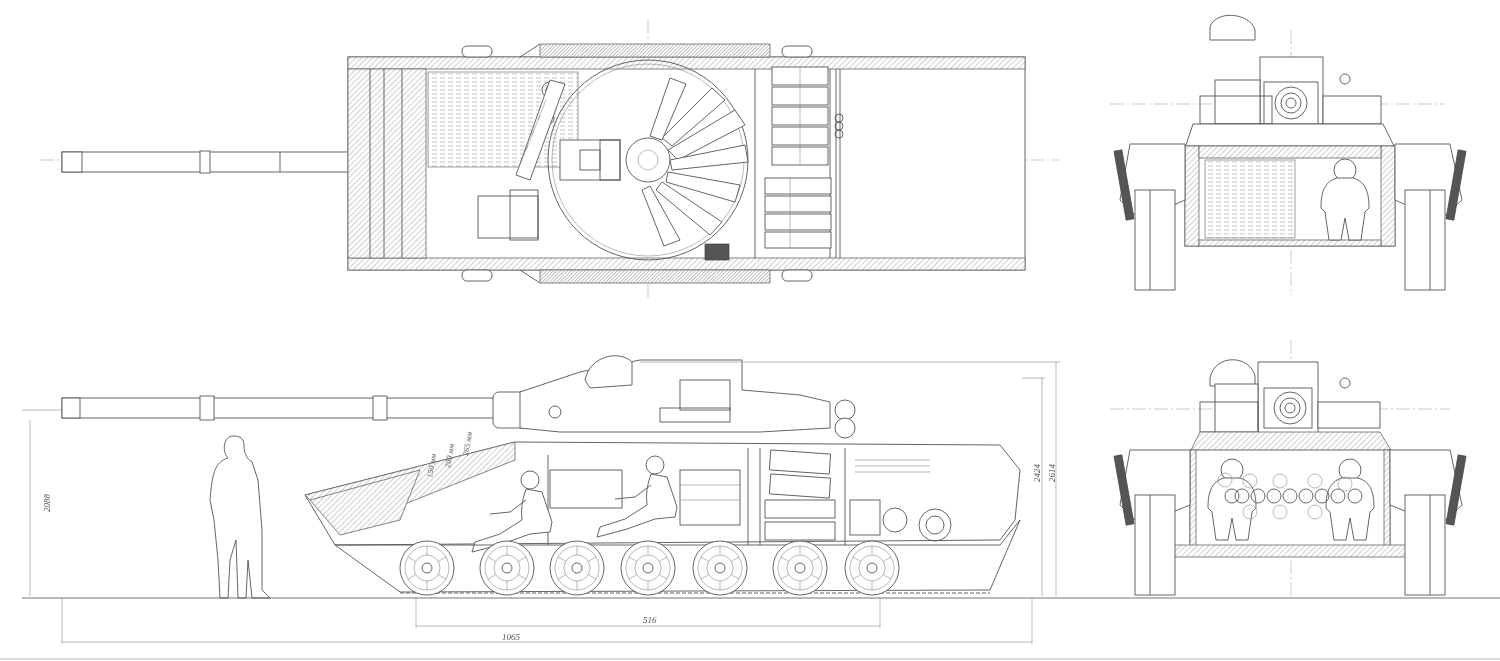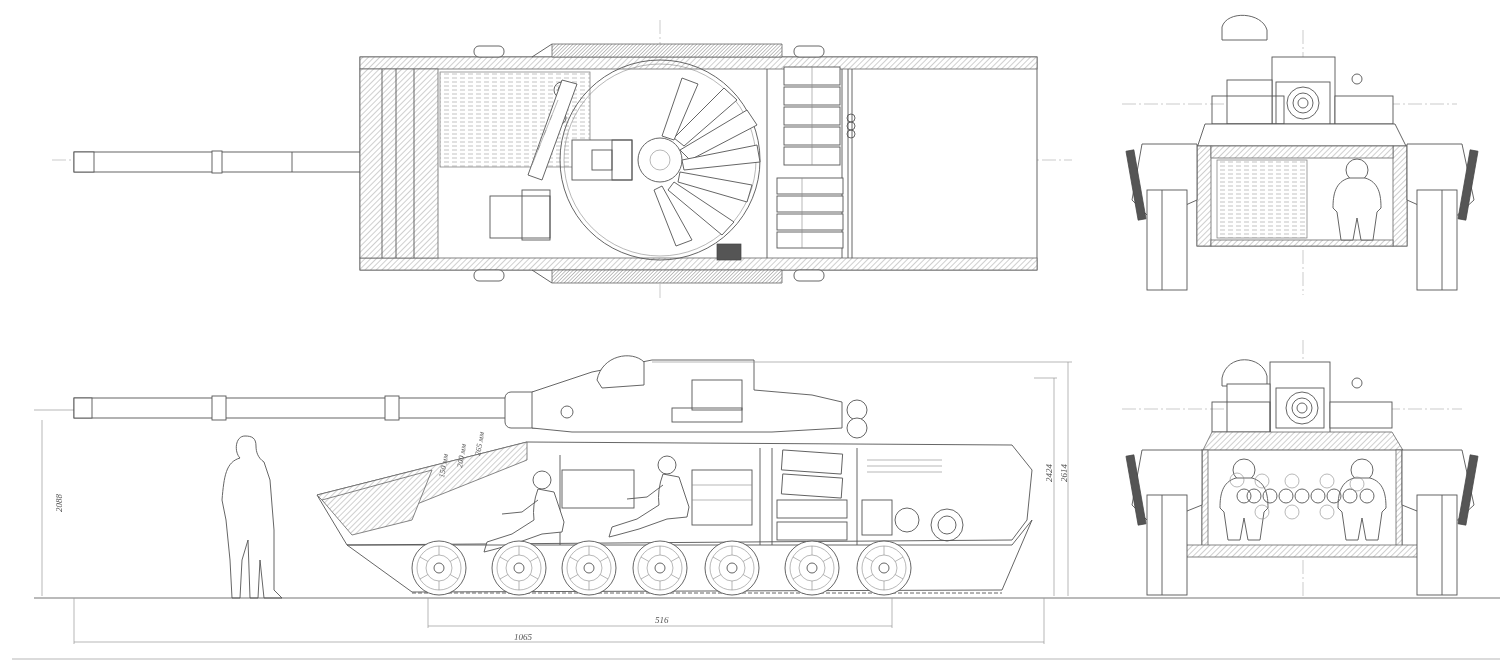--- a/index.html
+++ b/index.html
@@ -1,17 +1,17 @@
 <!DOCTYPE html>
 <html><head>
 <meta charset="utf-8">
 <style>
   html, body { margin: 0; padding: 0; background: #ffffff; }
   body { width: 1500px; height: 661px; overflow: hidden; font-family: "Liberation Sans", sans-serif; }
-  #drawing { position: absolute; left: 12px; top: 0; width: 1289px; height: 661px; }
+  #drawing { position: absolute; left: 0; top: 0; width: 1289px; height: 661px; }
   svg text { font-family: "Liberation Serif", serif; font-style: italic; fill: #555; }
   .ln { stroke: #555; stroke-width: 0.9; fill: none; }
   .lnf { stroke: #555; stroke-width: 0.9; fill: #fff; }
   .thin { stroke: #888; stroke-width: 0.6; fill: none; }
   .center { stroke: #aaa; stroke-width: 0.6; stroke-dasharray: 14 3 2 3; fill: none; }
   .dim { stroke: #999; stroke-width: 0.7; fill: none; }
   .hatch { fill: url(#hatch); stroke: #666; stroke-width: 0.8; }
   .dense { fill: url(#dense); stroke: #666; stroke-width: 0.8; }
   .water { fill: url(#water); stroke: #777; stroke-width: 0.7; }
   .dark { fill: #555; stroke: #444; stroke-width: 0.7; }

